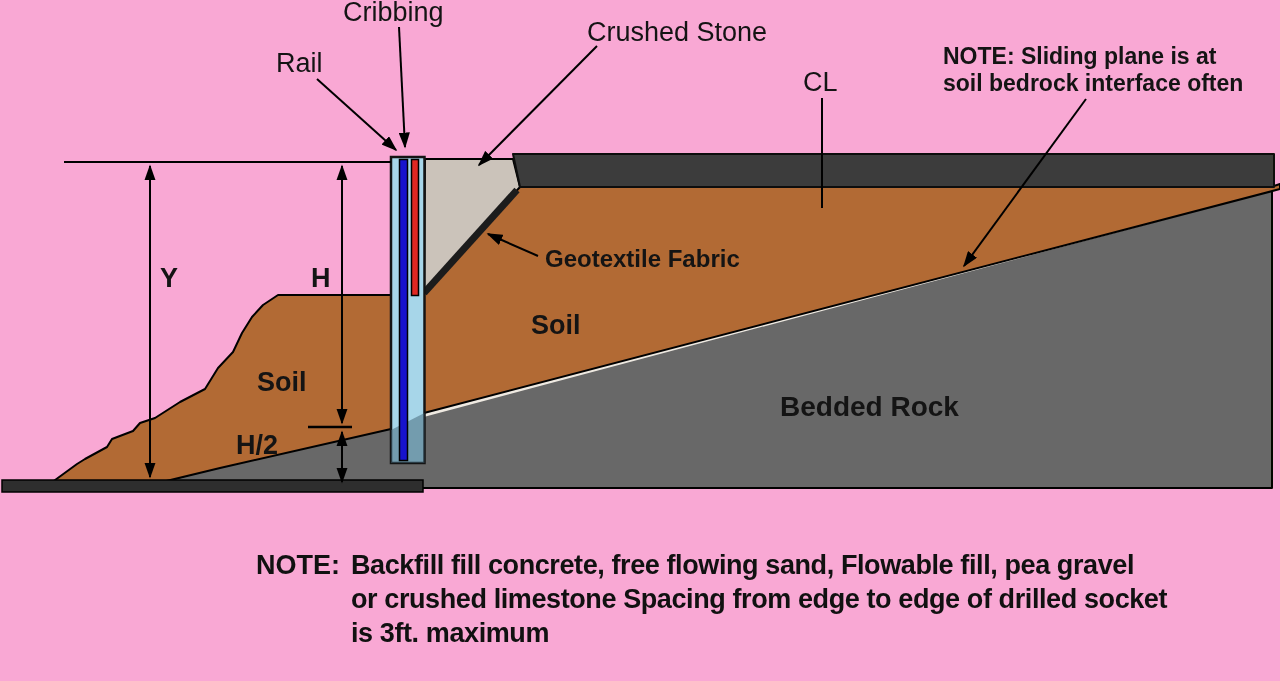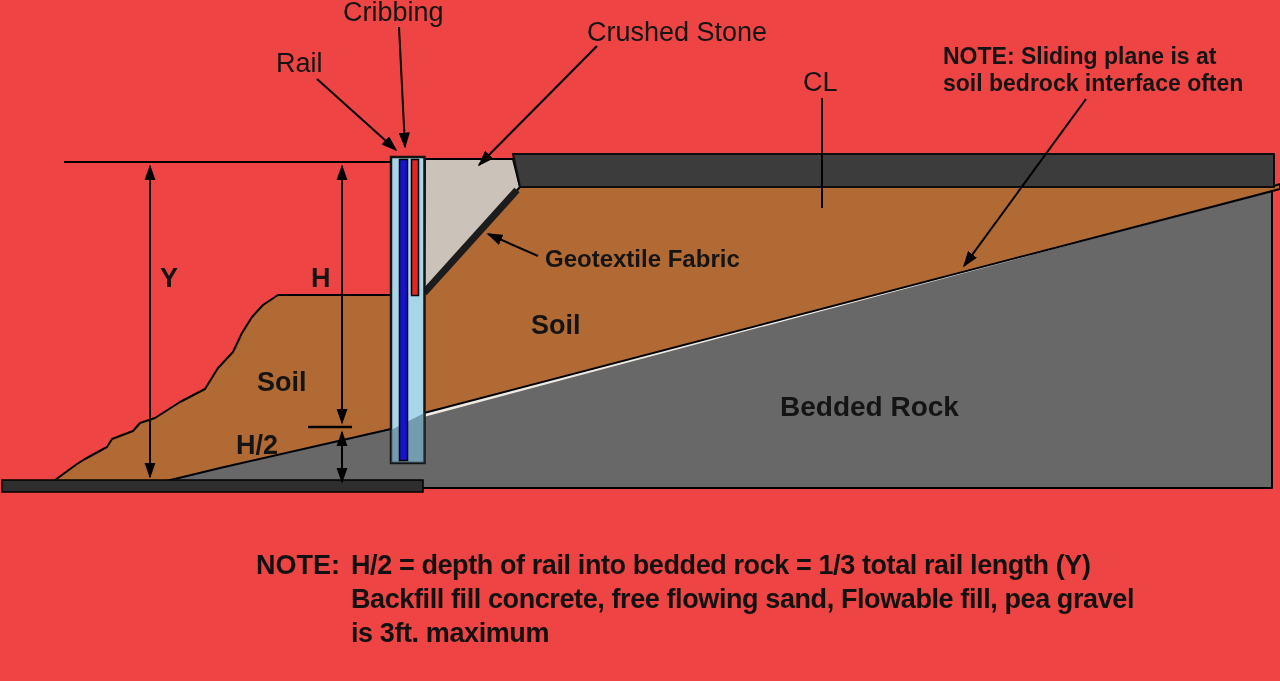--- a/index.html
+++ b/index.html
@@ -1,16 +1,16 @@
 <!DOCTYPE html>
 <html><head>
 <meta charset="utf-8">
 <style>
   html,body{margin:0;padding:0;background:#fff;}
-  .stage{position:relative;width:1280px;height:681px;background:#ef4444;overflow:hidden;
+  .stage{position:relative;width:1280px;height:681px;background:#f9a8d4;overflow:hidden;
          font-family:"Liberation Sans",sans-serif;}
   .stage svg{position:absolute;left:0;top:0;}
   svg text{font-family:"Liberation Sans",sans-serif;fill:#141414;}
   .lbl{font-size:27px;font-weight:400;}
   .lbl-bold{font-weight:700;}
   .note-sm{font-size:23px;font-weight:700;}
   .dim{font-size:27px;font-weight:700;}
   .bottom-note{position:absolute;left:256px;top:548px;display:flex;gap:11px;
                font-size:27px;line-height:34px;font-weight:700;color:#111;white-space:nowrap;}
   .bottom-note .nlines div{letter-spacing:-0.4px;}
@@ -72,19 +72,19 @@
     <text class="lbl lbl-bold" x="257" y="391">Soil</text>
     <text class="lbl-bold" style="font-size:28px" x="780" y="416">Bedded Rock</text>
     <text class="dim" x="160" y="287">Y</text>
     <text class="dim" x="311" y="287">H</text>
     <text class="dim" x="236" y="454">H/2</text>
   </svg>
 
   <div class="bottom-note">
     <div>NOTE:</div>
     <div class="nlines">
-      <div>H/2 = depth of rail into bedded rock = 1/3 total rail length (Y)</div>
       <div>Backfill fill concrete, free flowing sand, Flowable fill, pea gravel</div>
+      <div>or crushed limestone Spacing from edge to edge of drilled socket</div>
       <div>is 3ft. maximum</div>
     </div>
   </div>
 
 </div>
 
 </body></html>

